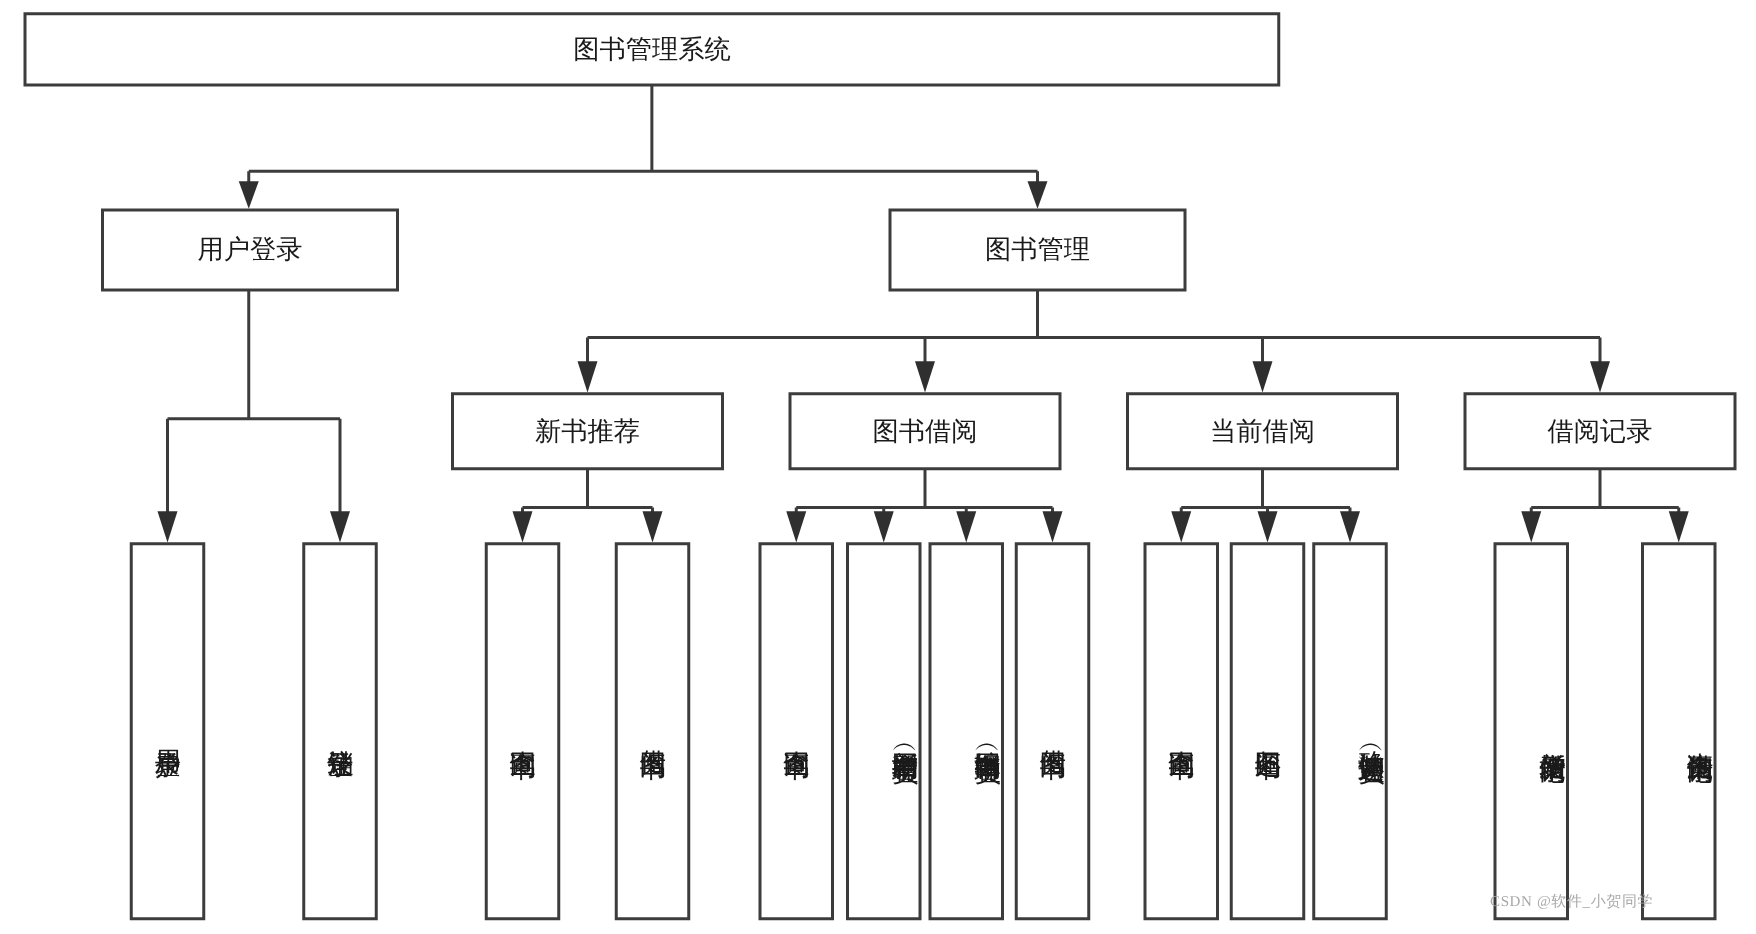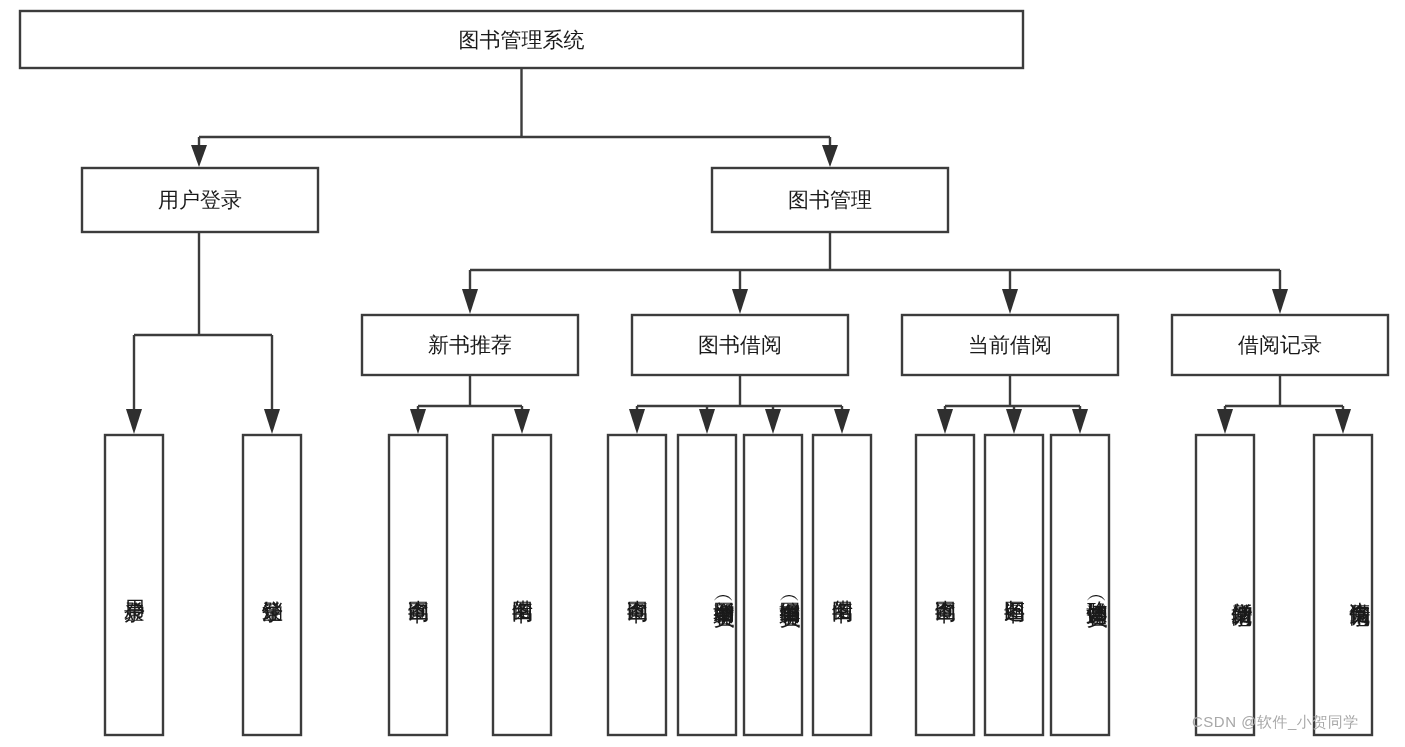--- a/index.html
+++ b/index.html
@@ -61,22 +61,22 @@
     line-height: 1.18;
     color: #1a1a1a;
     letter-spacing: 1px;
     white-space: nowrap;
     pointer-events: none;
   }
   .watermark {
     position: absolute;
     left: 1192px;
     top: 713px;
-    font-family: Liberation Sans, sans-serif;
-    font-size: 15px;
+    font-family: Liberation Serif, serif;
+    font-size: 12px;
     color: #a8a8a8;
     white-space: nowrap;
     letter-spacing: 0.5px;
   }
 </style>
 </head>
 <body>
 
 <div id="diagram-root">
 

